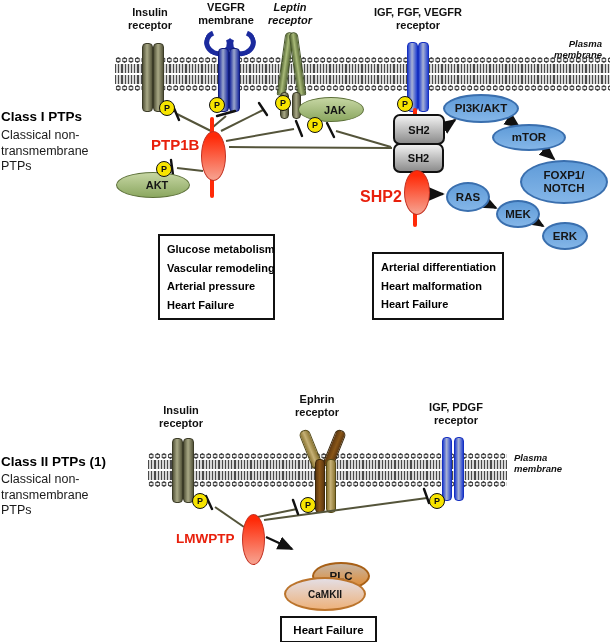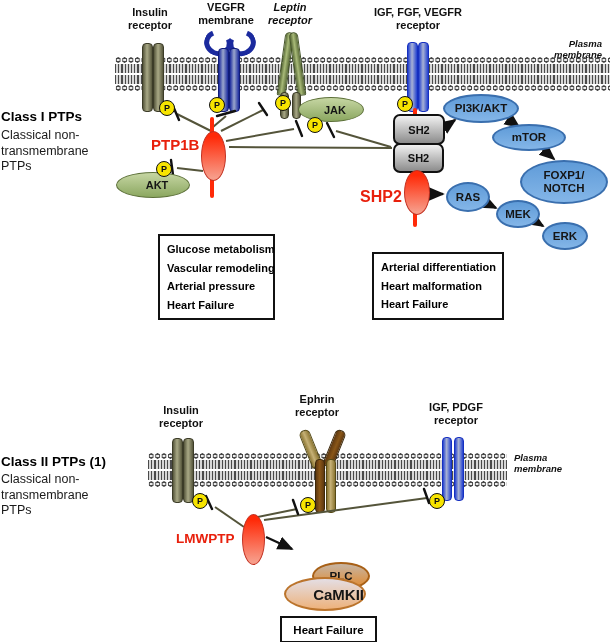--- a/index.html
+++ b/index.html
@@ -19,21 +19,21 @@
   .cup{position:absolute;width:18px;height:16px;border:5px solid #1b2a9e;border-radius:50%;border-top-color:transparent;}
   .blade{position:absolute;width:7px;height:62px;border:1px solid #46562a;border-radius:6px 6px 2px 2px;
          background:linear-gradient(90deg,#5a6b38,#a8ba78 45%,#5a6b38);}
   .eblade{position:absolute;width:9px;height:37px;border-radius:5px 5px 0 0;border:1px solid #3c280a;}
   
   .oval{position:absolute;border-radius:50%;display:flex;align-items:center;justify-content:center;
         text-align:center;font-weight:bold;color:#151515;white-space:pre-line;}
   .oval.green{background:linear-gradient(180deg,#c6d6a3,#8ba760);border:1.5px solid #5c7038;font-size:11px;padding-left:8px;}
   .oval.blue{background:linear-gradient(180deg,#5f9bd8,#84b6e8);border:2px solid #3a6fae;font-size:11.5px;line-height:13px;}
   .oval.plc{background:linear-gradient(180deg,#c6b5a4,#e2892c);border:2px solid #a86016;font-size:11.5px;}
-  .oval.camk{background:linear-gradient(180deg,#e4dee4,#edb27c);border:2px solid #bb742c;font-size:15px;justify-content:flex-end;}
+  .oval.camk{background:linear-gradient(180deg,#e4dee4,#edb27c);border:2px solid #bb742c;font-size:10px;}
   .spindle{position:absolute;border-radius:50%;background:linear-gradient(180deg,#ff2a08 12%,#f9a violet 95%);
            background:linear-gradient(180deg,#ff2a08 12%,#f8a violet);}
   .spindle{background:linear-gradient(180deg,#ff2a08 10%,#f79d8a 95%);border:1px solid #c23020;}
   .stick{position:absolute;width:4px;background:#ff2a08;border-radius:2px;}
   .sh2box{position:absolute;border:2px solid #111;border-radius:7px;display:flex;align-items:center;justify-content:center;
           font-weight:bold;font-size:11px;color:#101010;background:linear-gradient(180deg,#f1f1f1,#8c8c8c);}
   .pcircle{position:absolute;width:14px;height:14px;border-radius:50%;background:#f7e400;border:1.6px solid #101010;
            display:flex;align-items:center;justify-content:center;font-weight:bold;font-size:9px;color:#101010;}
   
   .rlabel{position:absolute;font-weight:bold;font-size:11px;line-height:12.5px;text-align:center;color:#101010;white-space:pre-line;}

